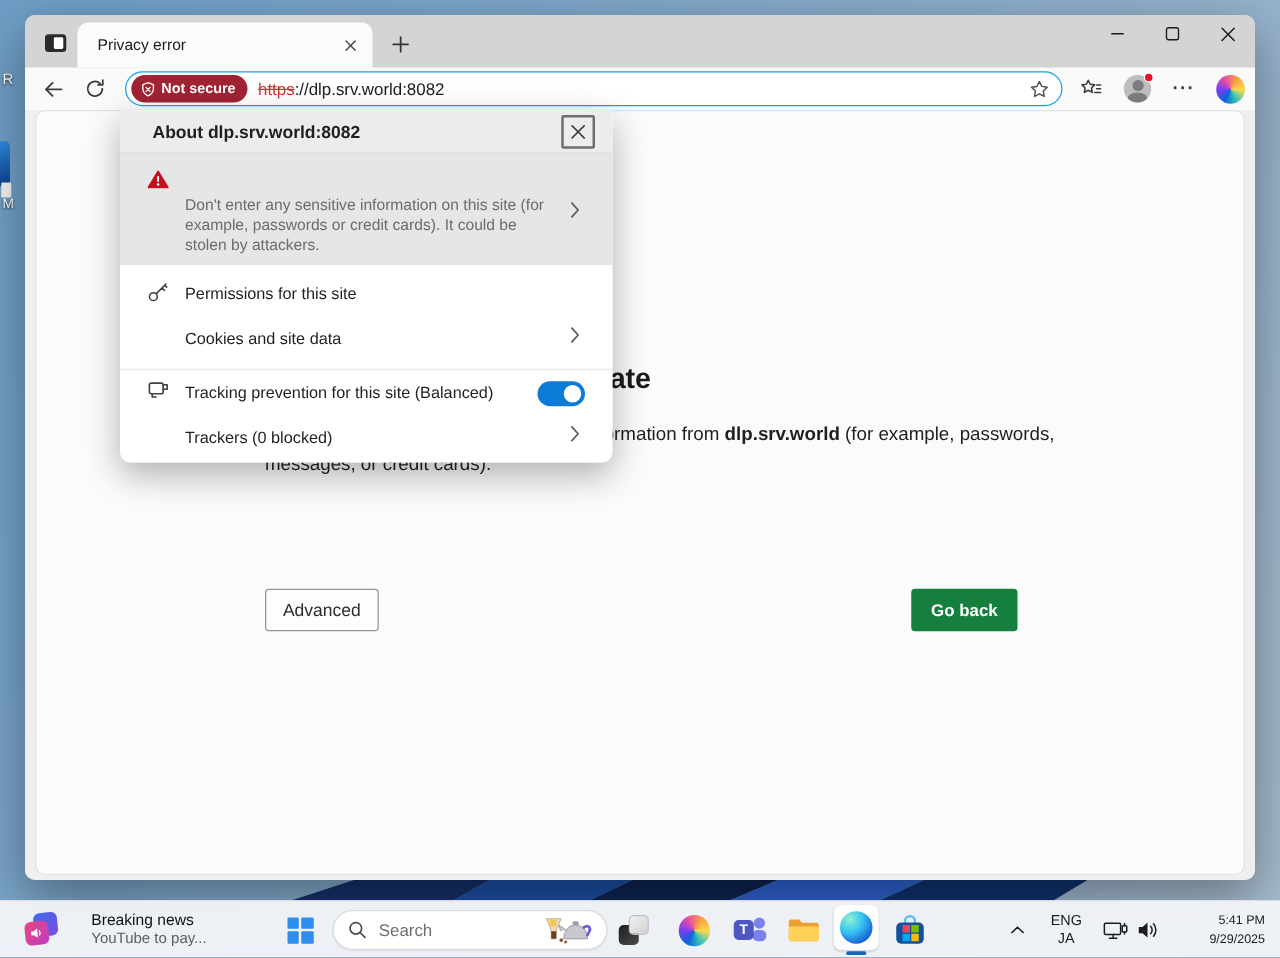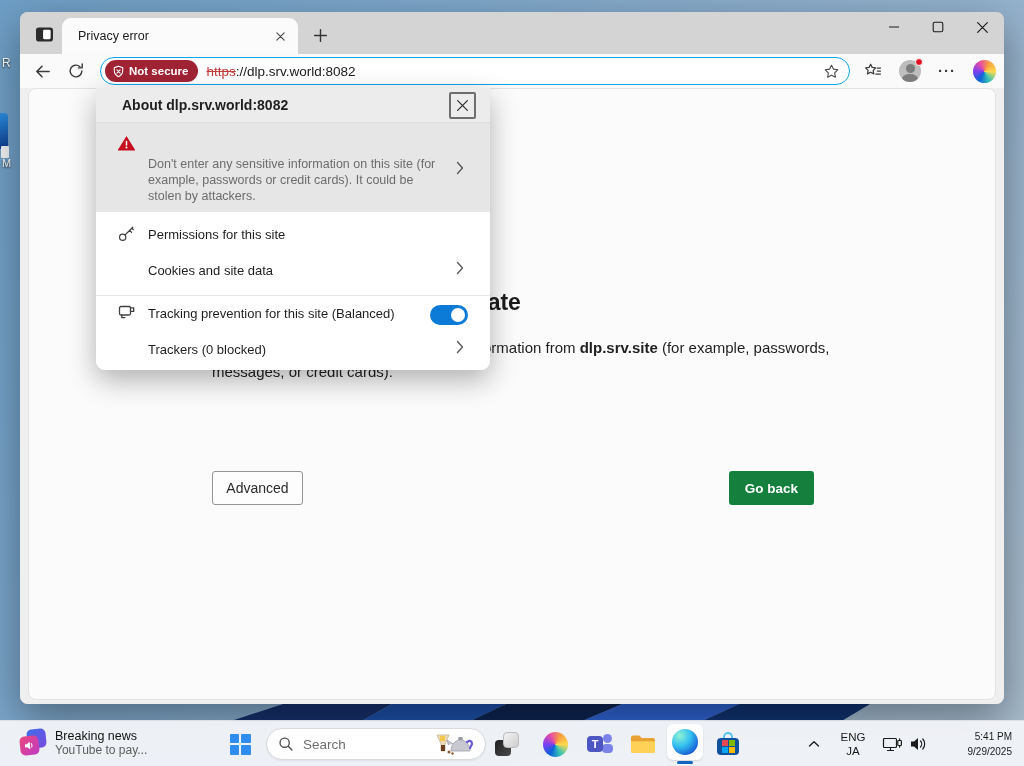--- a/index.html
+++ b/index.html
@@ -68,21 +68,21 @@
   .pp-chev{position:absolute;width:16px;height:16px;display:flex;align-items:center;justify-content:center;}
   .pp-rows{position:relative;background:#fff;height:158px;}
   .pp-row-label{position:absolute;left:52px;font-size:13px;color:#1f1f1f;}
   .pp-icon{position:absolute;left:21px;}
   .pp-divider{position:absolute;left:0;right:0;top:83px;height:1px;background:#E8E8E8;}
   .toggle{position:absolute;left:334px;top:93px;width:38px;height:20px;border-radius:10px;background:#0C7BD8;}
   .toggle .knob{position:absolute;right:3px;top:3px;width:14px;height:14px;border-radius:50%;background:#fff;}
   
   .taskbar{position:absolute;left:0;bottom:0;width:1024px;height:46px;background:rgba(241,243,247,.97);
     border-top:1px solid rgba(0,0,0,.07);}
-  .widget{position:absolute;left:14px;top:6px;display:flex;gap:9px;padding:2px 6px;border-radius:6px;}
+  .widget{position:absolute;left:14px;top:6px;display:flex;align-items:center;gap:27px;padding:2px 6px;border-radius:6px;}
   .widget-icon{position:relative;width:26px;height:26px;}
   .wi-back{position:absolute;right:0;top:0;width:19px;height:19px;border-radius:5px;transform:rotate(-6deg);
     background:linear-gradient(135deg,#3D6DEB,#7B4BE0);}
   .wi-front{position:absolute;left:0;bottom:0;width:19px;height:19px;border-radius:5px;transform:rotate(-6deg);
     background:linear-gradient(135deg,#E9477E,#C03BC4);display:flex;align-items:center;justify-content:center;}
   .widget-t1{font-size:12.5px;color:#111;}
   .widget-t2{font-size:12px;color:#5d5d5d;}
   .tb-btn{position:absolute;top:3px;width:40px;height:40px;border-radius:6px;display:flex;align-items:center;justify-content:center;}
   .startgrid{width:21px;height:21px;display:grid;grid-template-columns:9.5px 9.5px;grid-template-rows:9.5px 9.5px;gap:2px;}
   .startgrid div{background:#2E8DEE;border-radius:1px;}
@@ -220,21 +220,21 @@
         <div class="tb-ic">
           <div class="copilot"></div>
         </div>
       </div>
     </div>
 
     <div class="chrome">
       <div class="page">
         <div class="heading">Your connection isn't private</div>
         <div class="para">
-          <div><span>Attackers might be trying to steal your information from </span><b>dlp.srv.site</b><span> (for example, passwords,</span></div>
+          <div><span>Attackers might be trying to steal your information from </span><b>dlp.srv.world</b><span> (for example, passwords,</span></div>
           <div>messages, or credit cards).</div>
         </div>
         <div class="btn-advanced">Advanced</div>
         <div class="btn-goback">Go back</div>
       </div>
     </div>
 
     <div class="popup">
       <div class="pp-head">
         <span class="pp-title">About dlp.srv.world:8082</span>

